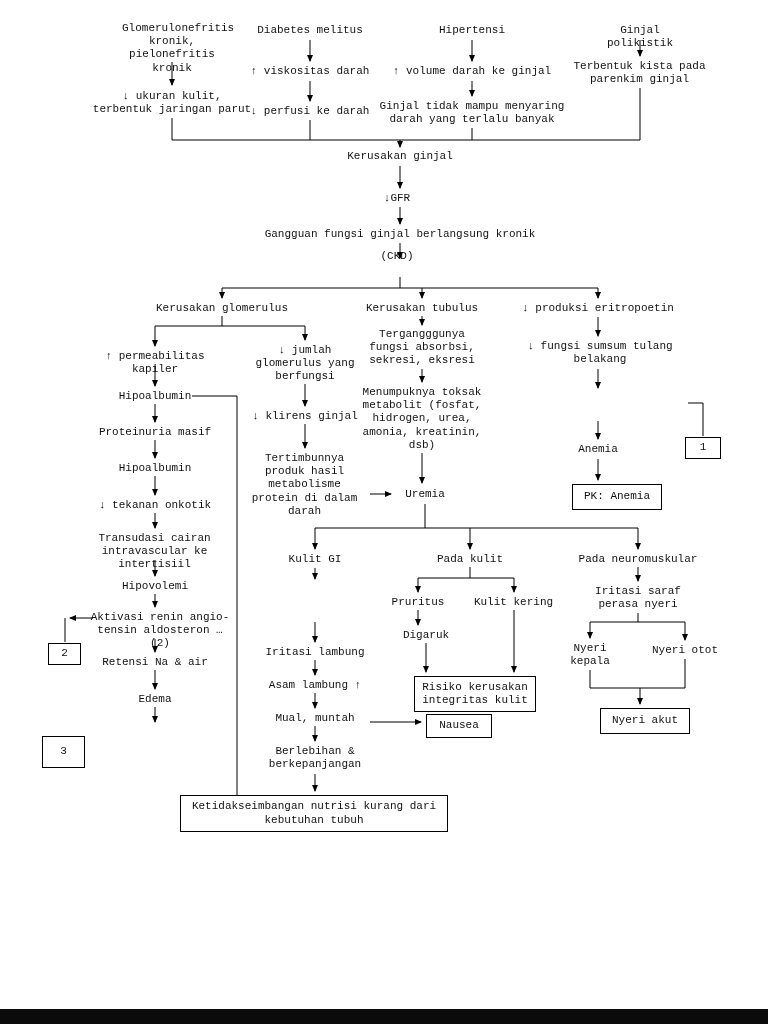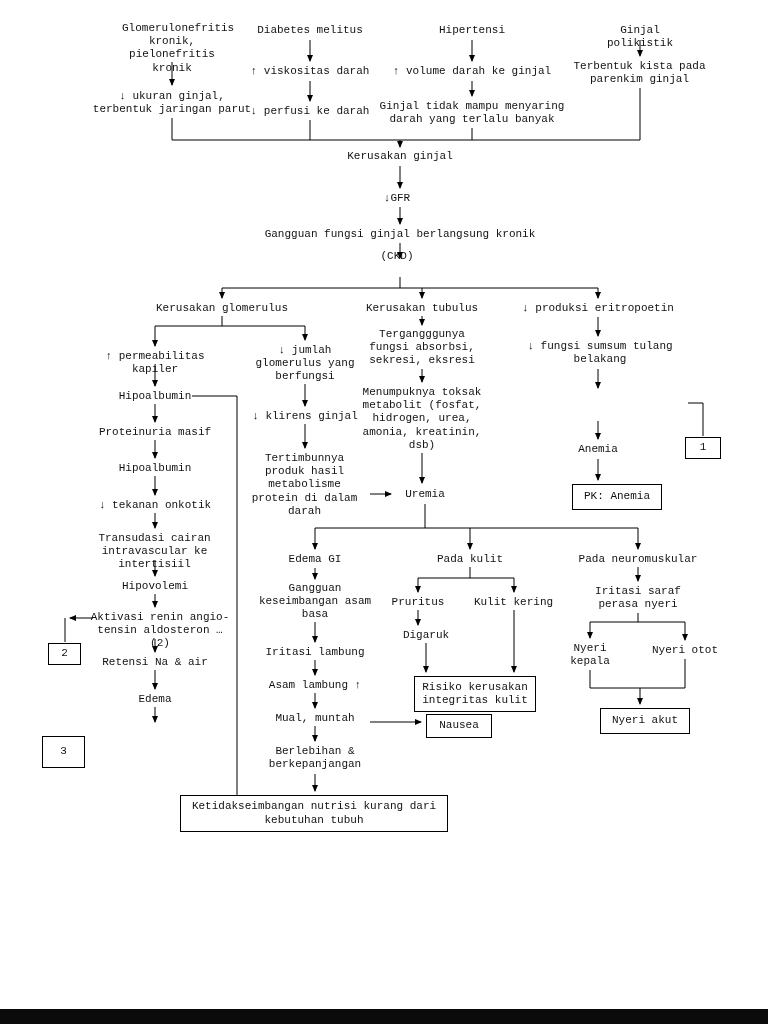--- a/index.html
+++ b/index.html
@@ -121,21 +121,21 @@
     <line class="ln" x1="598" y1="421" x2="598" y2="439" marker-end="url(#arr)"></line>
     <line class="ln" x1="598" y1="459" x2="598" y2="480" marker-end="url(#arr)"></line>
     <line class="ln" x1="688" y1="403" x2="703" y2="403"></line>
     <line class="ln" x1="703" y1="403" x2="703" y2="436"></line>
   </svg>
 
   <div class="node" style="left:122px;top:22px;width:100px">Glomerulonefritis kronik, pielonefritis kronik</div>
   <div class="node" style="left:250px;top:24px;width:120px">Diabetes melitus</div>
   <div class="node" style="left:422px;top:24px;width:100px">Hipertensi</div>
   <div class="node" style="left:585px;top:24px;width:110px">Ginjal polikistik</div>
-  <div class="node" style="left:92px;top:90px;width:160px">↓ ukuran ginjal, terbentuk jaringan parut</div>
+  <div class="node" style="left:92px;top:90px;width:160px">↓ ukuran kulit, terbentuk jaringan parut</div>
   <div class="node" style="left:245px;top:65px;width:130px">↑ viskositas darah</div>
   <div class="node" style="left:387px;top:65px;width:170px">↑ volume darah ke ginjal</div>
   <div class="node" style="left:572px;top:60px;width:135px">Terbentuk kista pada parenkim ginjal</div>
   <div class="node" style="left:240px;top:105px;width:140px">↓ perfusi ke darah</div>
   <div class="node" style="left:377px;top:100px;width:190px">Ginjal tidak mampu menyaring darah yang terlalu banyak</div>
 
   <div class="node" style="left:340px;top:150px;width:120px">Kerusakan ginjal</div>
   <div class="node" style="left:357px;top:192px;width:80px">↓GFR</div>
   <div class="node" style="left:260px;top:228px;width:280px">Gangguan fungsi ginjal berlangsung kronik</div>
   <div class="node" style="left:357px;top:250px;width:80px">(CKD)</div>
@@ -158,22 +158,21 @@
   <div class="node boxed" style="left:42px;top:736px;width:43px;height:32px">3</div>
 
   <div class="node" style="left:250px;top:344px;width:110px">↓ jumlah glomerulus yang berfungsi</div>
   <div class="node" style="left:250px;top:410px;width:110px">↓ klirens ginjal</div>
   <div class="node" style="left:242px;top:452px;width:125px">Tertimbunnya produk hasil metabolisme protein di dalam darah</div>
 
   <div class="node" style="left:366px;top:328px;width:112px">Tergangggunya fungsi absorbsi, sekresi, eksresi</div>
   <div class="node" style="left:361px;top:386px;width:122px">Menumpuknya toksak metabolit (fosfat, hidrogen, urea, amonia, kreatinin, dsb)</div>
   <div class="node" style="left:395px;top:488px;width:60px">Uremia</div>
 
-  <div class="node" style="left:275px;top:553px;width:80px">Edema GI</div>
-  <div class="node" style="left:255px;top:582px;width:120px">Gangguan keseimbangan asam basa</div>
+  <div class="node" style="left:275px;top:553px;width:80px">Kulit GI</div>
   <div class="node" style="left:260px;top:646px;width:110px">Iritasi lambung</div>
   <div class="node" style="left:260px;top:679px;width:110px">Asam lambung ↑</div>
   <div class="node" style="left:265px;top:712px;width:100px">Mual, muntah</div>
   <div class="node" style="left:260px;top:745px;width:110px">Berlebihan &amp; berkepanjangan</div>
   <div class="node boxed" style="left:180px;top:795px;width:268px;height:37px">Ketidakseimbangan nutrisi kurang dari kebutuhan tubuh</div>
   <div class="node boxed" style="left:426px;top:714px;width:66px;height:24px">Nausea</div>
 
   <div class="node" style="left:430px;top:553px;width:80px">Pada kulit</div>
   <div class="node" style="left:383px;top:596px;width:70px">Pruritus</div>
   <div class="node" style="left:471px;top:596px;width:85px">Kulit kering</div>

